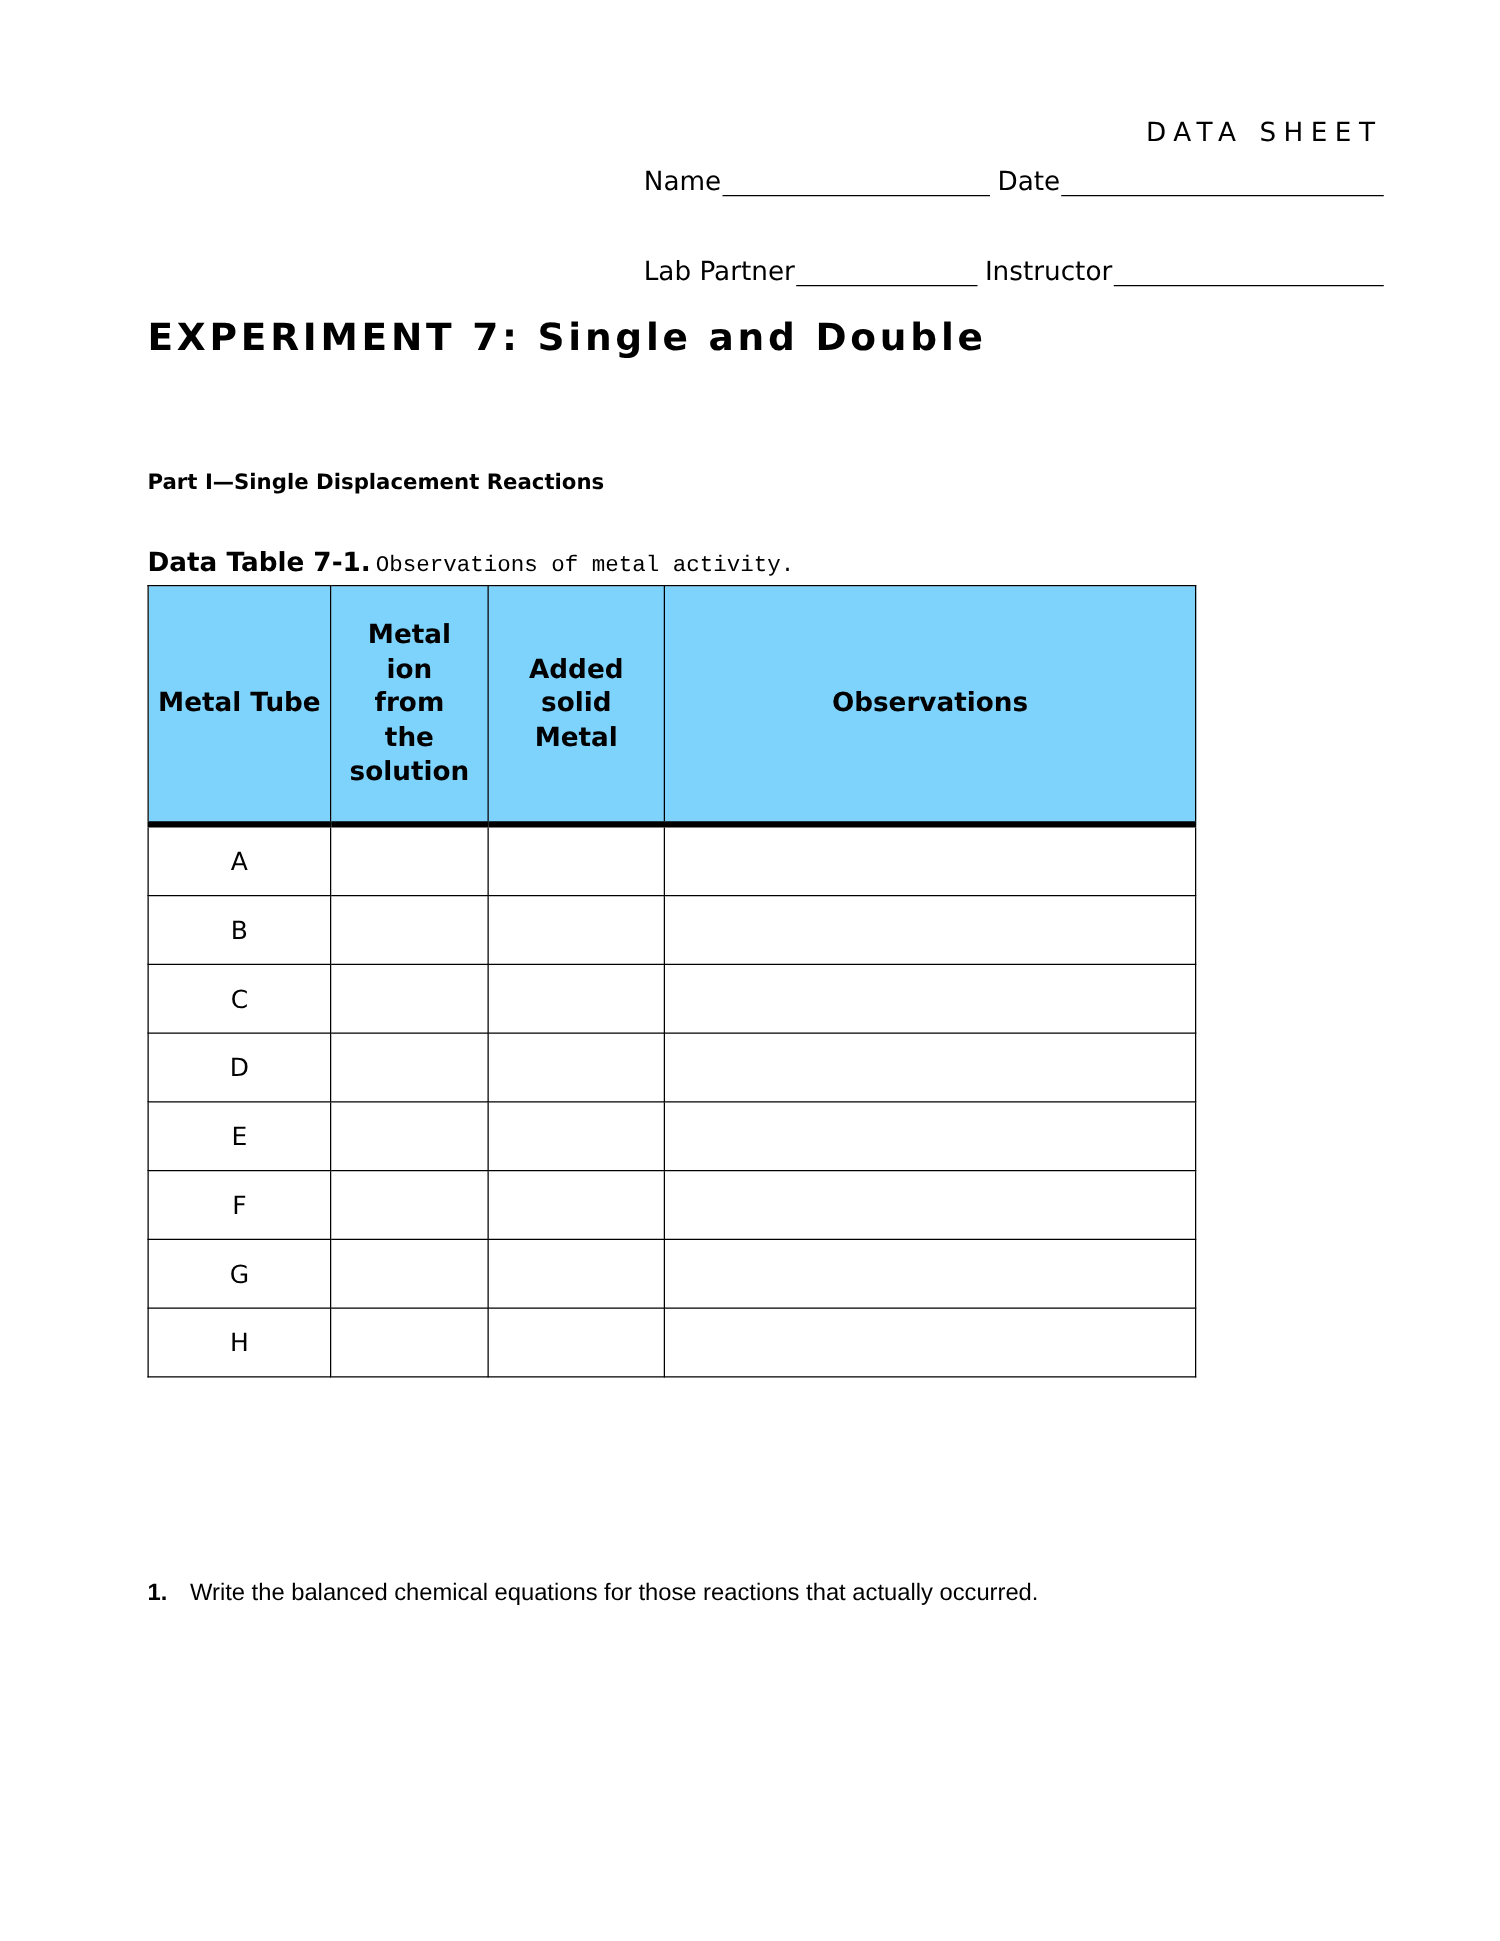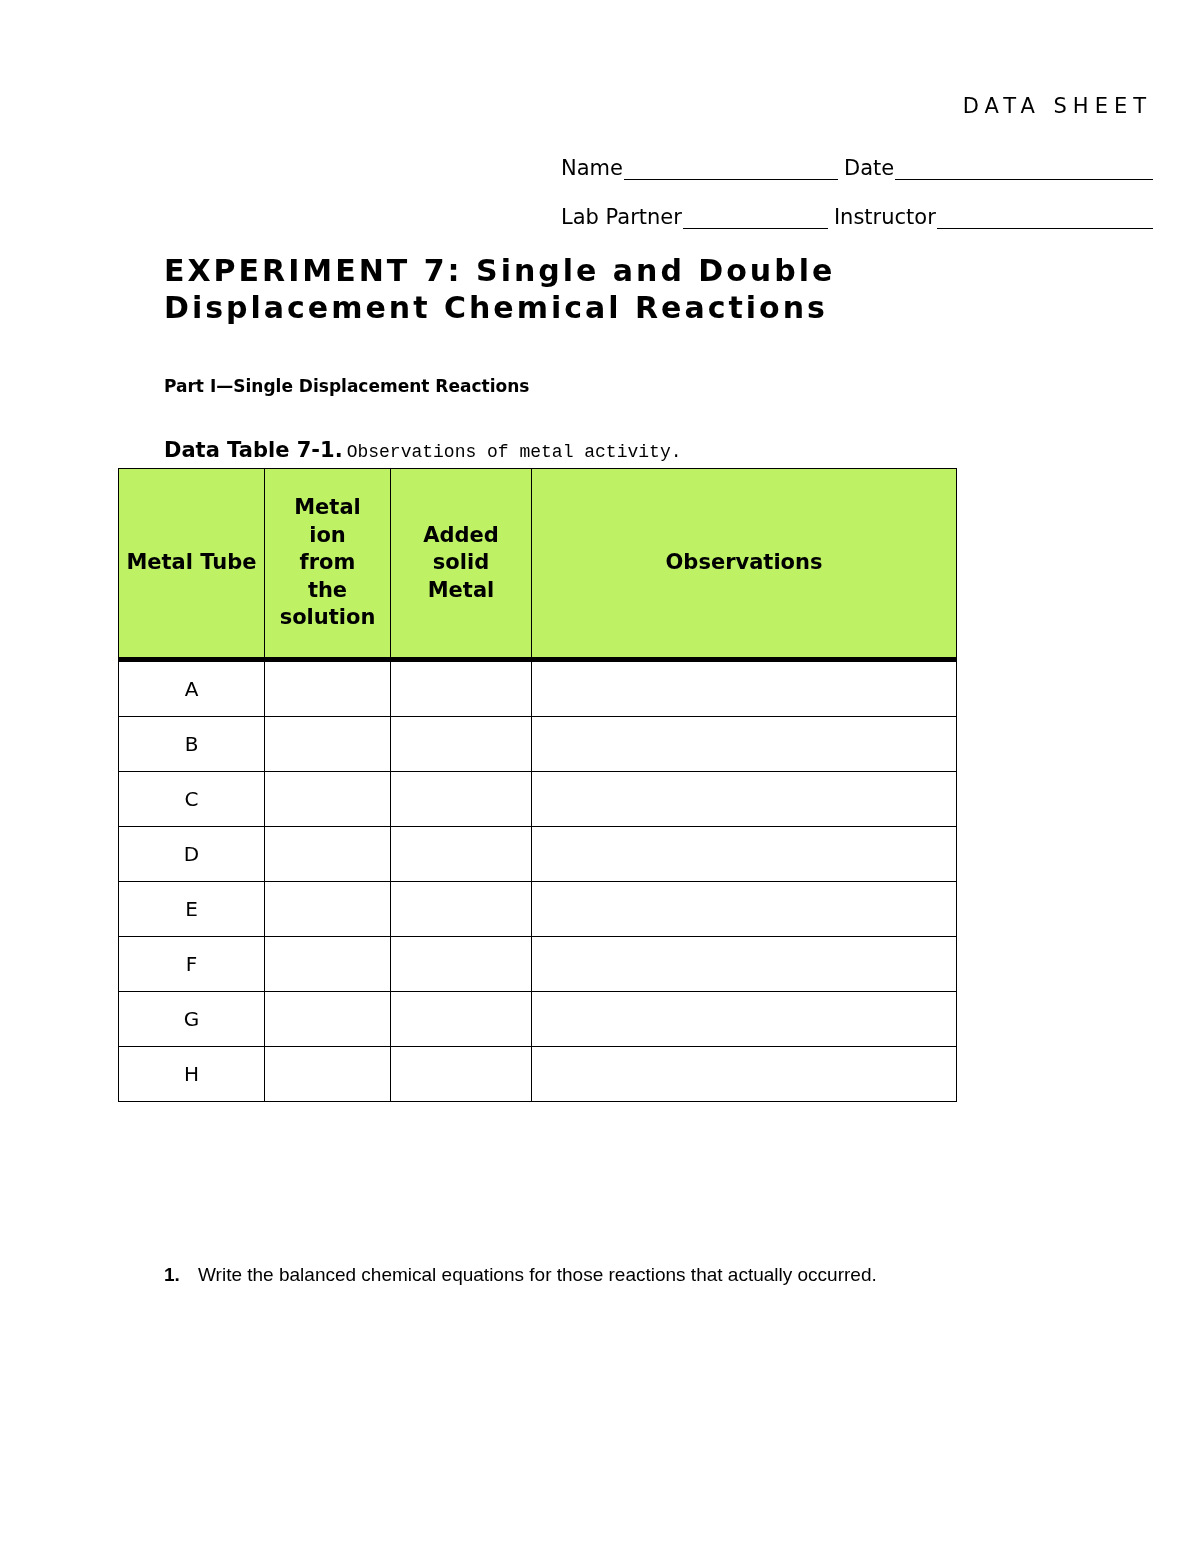--- a/index.html
+++ b/index.html
@@ -1,54 +1,53 @@
 <!DOCTYPE html>
 <html><head>
 <meta charset="utf-8">
 <style>
   html, body { margin: 0; padding: 0; background: #ffffff; }
   body { width: 1200px; height: 1553px; position: relative; font-family: "DejaVu Sans", sans-serif; color: #000; overflow: hidden; }
-  .abs { position: absolute; margin-left: 46px; }
+  .abs { position: absolute; }
   .data-sheet { left: 0; top: 94px; width: 1106px; text-align: right; font-size: 21px; letter-spacing: 6px; }
   .field-row { left: 515px; width: 592px; font-size: 21px; display: flex; align-items: flex-end; white-space: nowrap; }
   .field-row .line { border-bottom: 1.5px solid #000; height: 20px; margin-left: 1px; }
   .title { left: 118px; top: 252px; font-size: 30px; font-weight: bold; letter-spacing: 3px; line-height: 37px; }
   .part { left: 118px; top: 376px; font-size: 17px; font-weight: bold; }
   .caption { left: 118px; top: 438px; font-size: 21px; }
   .caption b { font-weight: bold; }
   .caption span.desc { font-family: Liberation Mono, monospace; font-size: 18px; margin-left: 4px; }
   table.data { position: absolute; left: 118px; top: 468px; width: 839px; border-collapse: collapse; }
   table.data th, table.data td { border: 1.5px solid #000; text-align: center; vertical-align: middle; padding: 0; }
-  table.data th { background: #bef264; font-weight: bold; font-size: 21px; line-height: 27.5px; height: 188px; border-bottom: 5px solid #000; }
+  table.data th { background: #7dd3fc; font-weight: bold; font-size: 21px; line-height: 27.5px; height: 188px; border-bottom: 5px solid #000; }
   table.data td { height: 54px; font-size: 20px; }
   .q { left: 118px; top: 1264px; font-family: "Liberation Sans", sans-serif; font-size: 19px; }
   .q .num { font-weight: bold; display: inline-block; width: 34px; }
 </style>
 </head>
 <body>
 
 <div class="abs data-sheet">DATA SHEET</div>
 
-<div class="abs field-row" style="top:156px;">
+<div class="abs field-row" style="top:133px;">
   <span>Name</span>
   <span class="line" style="width:214px;"></span>
   <span style="margin-left:6px;">Date</span>
   <span class="line" style="flex:1;"></span>
 </div>
 
 <div class="abs field-row" style="top:205px;">
   <span>Lab Partner</span>
   <span class="line" style="width:145px;"></span>
   <span style="margin-left:6px;">Instructor</span>
   <span class="line" style="flex:1;"></span>
 </div>
 
 <div class="abs title">
   <div>EXPERIMENT 7: Single and Double</div>
-  <div>Displacement Chemical Reactions</div>
 </div>
 
 <div class="abs part">Part I—Single Displacement Reactions</div>
 
 <div class="abs caption">
   <b>Data Table 7-1.</b><span class="desc">Observations of metal activity.</span>
 </div>
 
 <table class="data">
   <colgroup>

